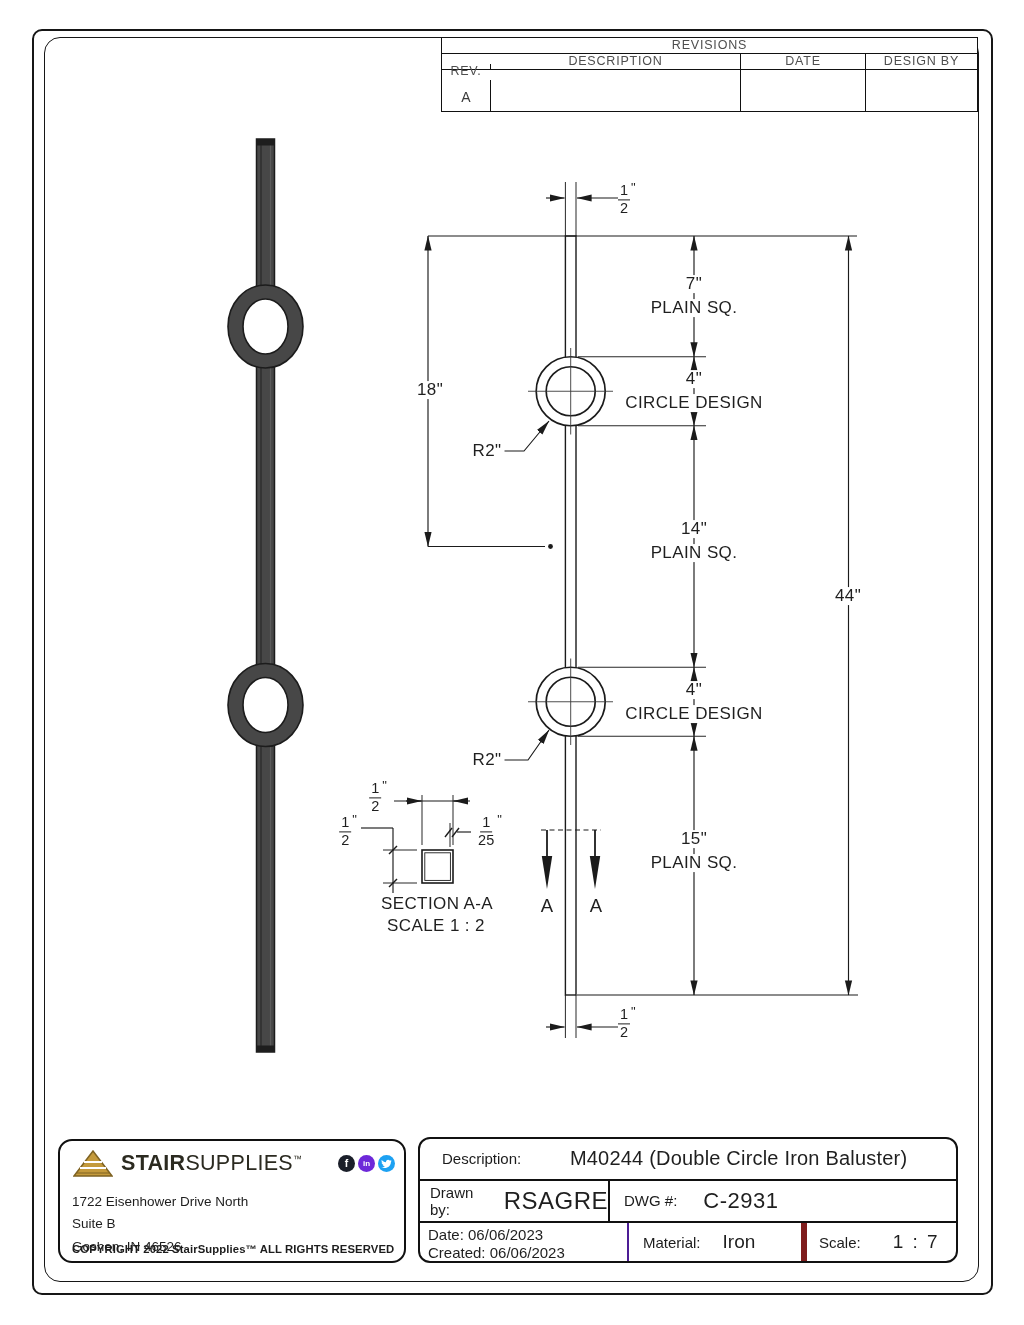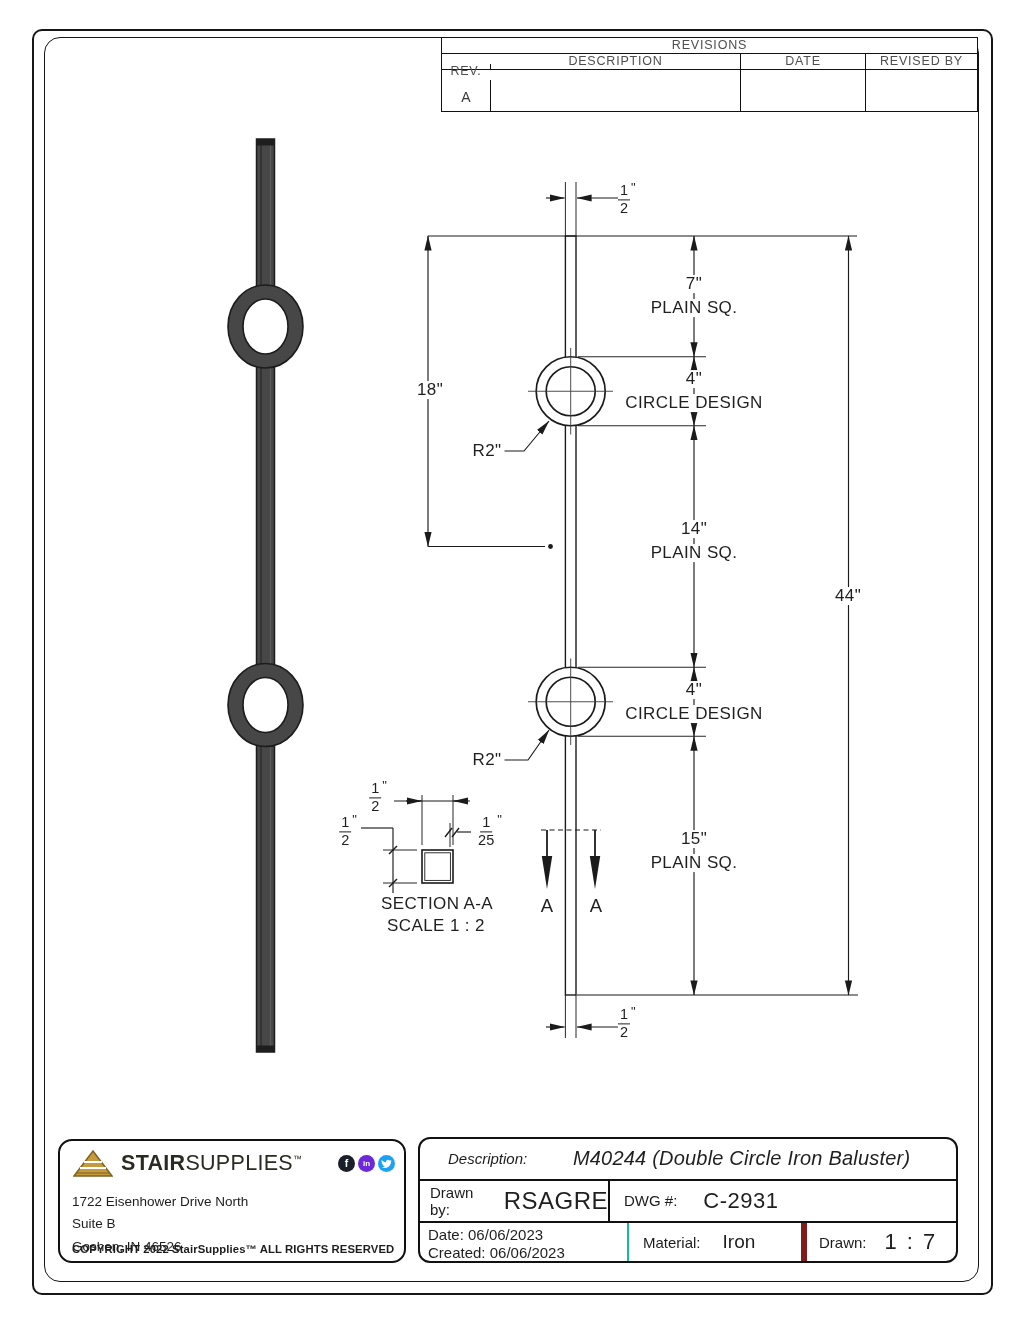--- a/index.html
+++ b/index.html
@@ -41,49 +41,49 @@
   .brand b{font-weight:700;}
   .brand .tm{font-size:9px;vertical-align:super;}
   .socials{margin-left:auto;display:flex;gap:3px;align-items:center;}
   .soc{width:17px;height:17px;border-radius:50%;color:#fff;display:flex;align-items:center;justify-content:center;
        font-size:10.5px;font-weight:700;line-height:1;}
   .addr{position:absolute;left:12px;top:50px;font-size:13.5px;line-height:22.4px;color:#1d1d1d;}
   .copyr{position:absolute;left:12px;bottom:6px;font-size:11.3px;font-weight:700;color:#1d1d1d;letter-spacing:.1px;}
   .tb-right{left:418px;top:1137px;width:540px;height:126px;border:2px solid #111;border-radius:12px;z-index:4;
             background:#fff;box-sizing:border-box;display:flex;flex-direction:column;overflow:hidden;}
   .lab{font-size:15px;color:#1c1c1c;}
-  .r1{height:43px;border-bottom:2px solid #111;display:flex;align-items:center;padding-left:28px;box-sizing:border-box;font-style:italic;}
+  .r1{height:43px;border-bottom:2px solid #111;display:flex;align-items:center;padding-left:22px;box-sizing:border-box;}
   .r1 .val{flex:1;text-align:center;font-size:20px;letter-spacing:.2px;}
   .r2{height:44px;border-bottom:2px solid #111;display:flex;box-sizing:border-box;}
   .c21{width:190px;border-right:2px solid #111;display:flex;align-items:center;padding-left:10px;box-sizing:border-box;}
   .c21 .val{font-size:24px;margin-left:29px;letter-spacing:.5px;}
   .c22{flex:1;display:flex;align-items:center;padding-left:14px;border-radius:20px;}
   .c22 .val{font-size:22px;margin-left:26px;letter-spacing:.5px;}
   .r3{flex:1;display:flex;box-sizing:border-box;}
-  .c31{width:209px;border-right:2px solid #14b8a6;padding:3px 0 0 8px;font-size:15px;line-height:17.5px;box-sizing:border-box;}
+  .c31{width:209px;border-right:2px solid #4c1d95;padding:3px 0 0 8px;font-size:15px;line-height:17.5px;box-sizing:border-box;}
   .c32{width:178px;border-right:6px solid #7f1d1d;display:flex;align-items:center;padding-left:14px;box-sizing:border-box;}
   .c32 .val{font-size:19px;margin-left:22px;}
   .c33{flex:1;display:flex;align-items:center;padding-left:12px;}
-  .c33 .val{font-size:22px;margin-left:18px;letter-spacing:2px;}
+  .c33 .val{font-size:19px;margin-left:32px;letter-spacing:2px;}
 </style>
 </head>
 <body>
 
 <div class="page">
 
   <div class="abs sheet-outer"></div>
   <div class="abs sheet-inner"></div>
 
   <div class="abs rev">
     <div class="rev-title">REVISIONS</div>
     <div class="rev-head">
       <div class="rc rc1">REV.</div>
       <div class="rc rc2">DESCRIPTION</div>
       <div class="rc rc3">DATE</div>
-      <div class="rc rc4">REVISED BY</div>
+      <div class="rc rc4">DESIGN BY</div>
     </div>
     <div class="rev-row">
       <div class="rc rc1">A</div>
       <div class="rc rc2"></div>
       <div class="rc rc3"></div>
       <div class="rc rc4"></div>
     </div>
   </div>
 
   <svg class="abs linework" width="1024" height="1325" viewBox="0 0 1024 1325">
@@ -292,19 +292,19 @@
     <div class="r3">
       <div class="c31">
         <div><span>Date:</span> <span>06/06/2023</span></div>
         <div><span>Created:</span> <span>06/06/2023</span></div>
       </div>
       <div class="c32">
         <span class="lab">Material:</span>
         <span class="val">Iron</span>
       </div>
       <div class="c33">
-        <span class="lab">Drawn:</span>
+        <span class="lab">Scale:</span>
         <span class="val">1 : 7</span>
       </div>
     </div>
   </div>
 
 </div>
 
 </body></html>

